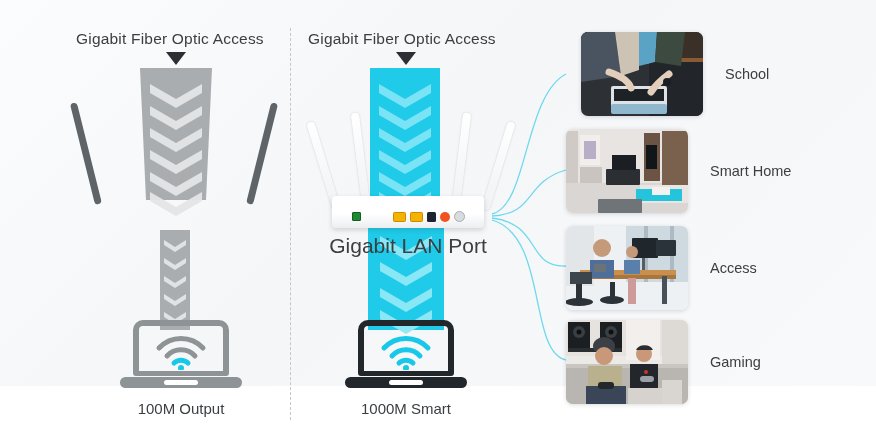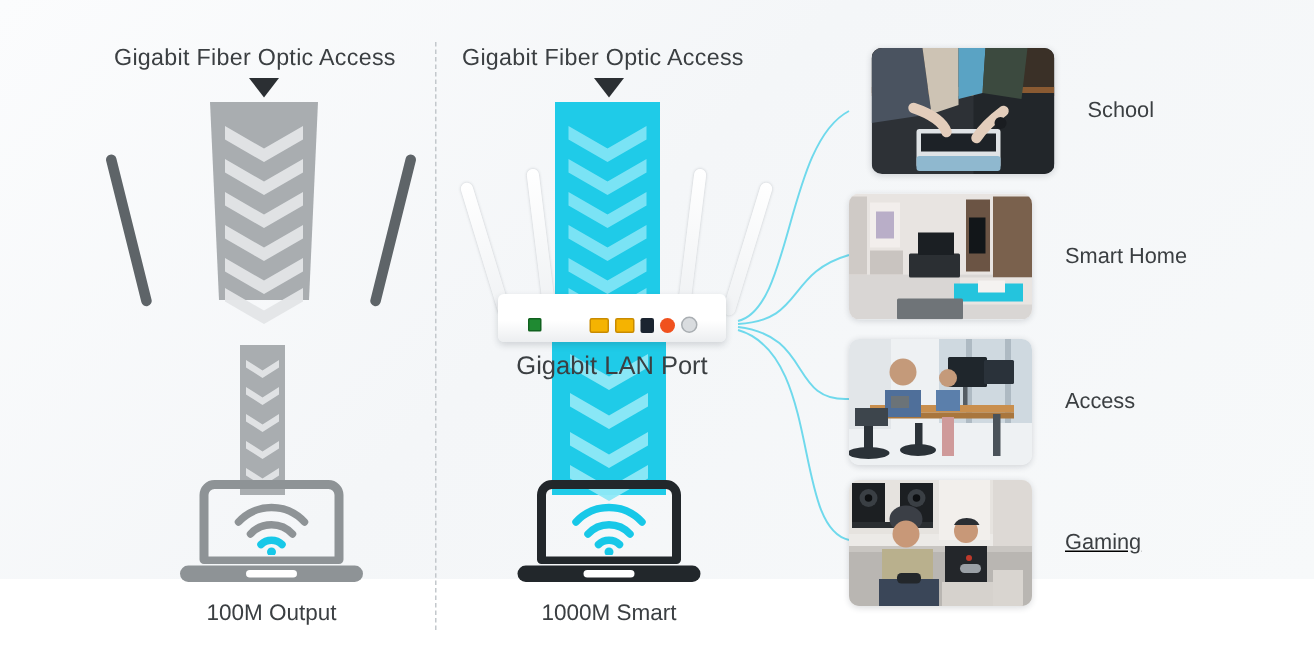--- a/index.html
+++ b/index.html
@@ -270,21 +270,21 @@
       <div class="port-green"></div>
       <div class="port-spacer"></div>
       <div class="port-lan"></div>
       <div class="port-lan"></div>
       <div class="port-dark"></div>
       <div class="port-red"></div>
       <div class="port-gray"></div>
     </div>
   </div>
 
-  <div class="outlbl" style="left:312px; top:234px; width:192px; font-size:17px;">Gigabit LAN Port</div>
+  <div class="outlbl" style="left:312px; top:234px; width:192px; font-size:21px;">Gigabit LAN Port</div>
 
   <div class="laptop" style="left:358px; top:320px; width:96px; height:68px; --lc:#22272b;">
     <div class="screen"></div>
     <div class="wifi">
       <svg width="54" height="38" viewBox="0 0 54 38" fill="none">
         <path d="M5,16 A30,30 0 0 1 49,16" stroke="#17c8e8" stroke-width="5" stroke-linecap="round"></path>
         <path d="M13,24 A19,19 0 0 1 41,24" stroke="#17c8e8" stroke-width="5" stroke-linecap="round"></path>
         <path d="M20,31 A10,10 0 0 1 34,31" stroke="#17c8e8" stroke-width="5" stroke-linecap="round"></path>
         <circle cx="27" cy="36" r="3" fill="#17c8e8"></circle>
       </svg>
@@ -365,21 +365,21 @@
         <rect x="44" y="56" width="5" height="16" fill="#2b3238"></rect>
         <ellipse cx="46" cy="74" rx="12" ry="4" fill="#2b3238"></ellipse>
         <rect x="62" y="52" width="8" height="26" fill="#cf9a9a"></rect>
         <rect x="96" y="50" width="5" height="28" fill="#4a5259"></rect>
         <rect x="28" y="38" width="12" height="8" fill="#6b7378"></rect>
       </svg>
     </div>
     <div class="thumb-label">Access</div>
   </div>
 
-  <div class="thumb-row" style="left:566px; top:320px;text-decoration:underline;">
+  <div class="thumb-row" style="left:566px; top:320px;">
     <div class="thumb">
       <svg viewBox="0 0 122 84" preserveAspectRatio="none">
         <rect width="122" height="84" fill="#eceae7"></rect>
         <rect x="0" y="0" width="122" height="36" fill="#e6e3df"></rect>
         <rect x="2" y="2" width="22" height="26" fill="#1c1f22"></rect>
         <circle cx="13" cy="12" r="6" fill="#3a3f44"></circle>
           <circle cx="13" cy="12" r="2.5" fill="#0d0f11"></circle>
         <rect x="34" y="2" width="22" height="26" fill="#1c1f22"></rect>
         <circle cx="45" cy="12" r="6" fill="#3a3f44"></circle>
           <circle cx="45" cy="12" r="2.5" fill="#0d0f11"></circle>

